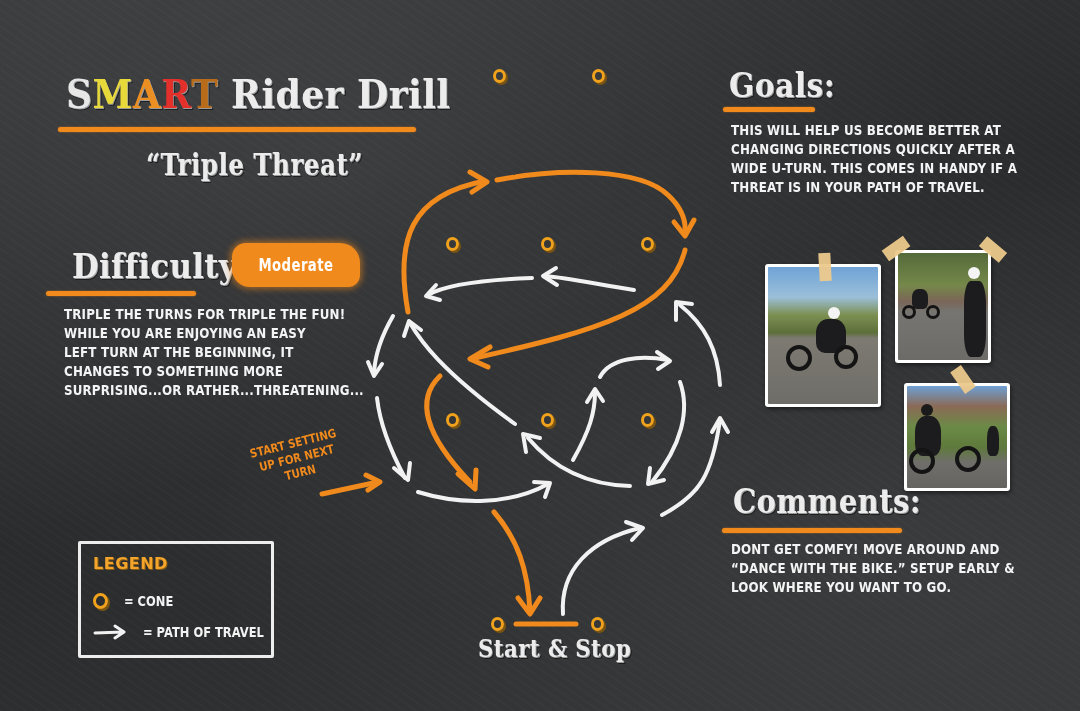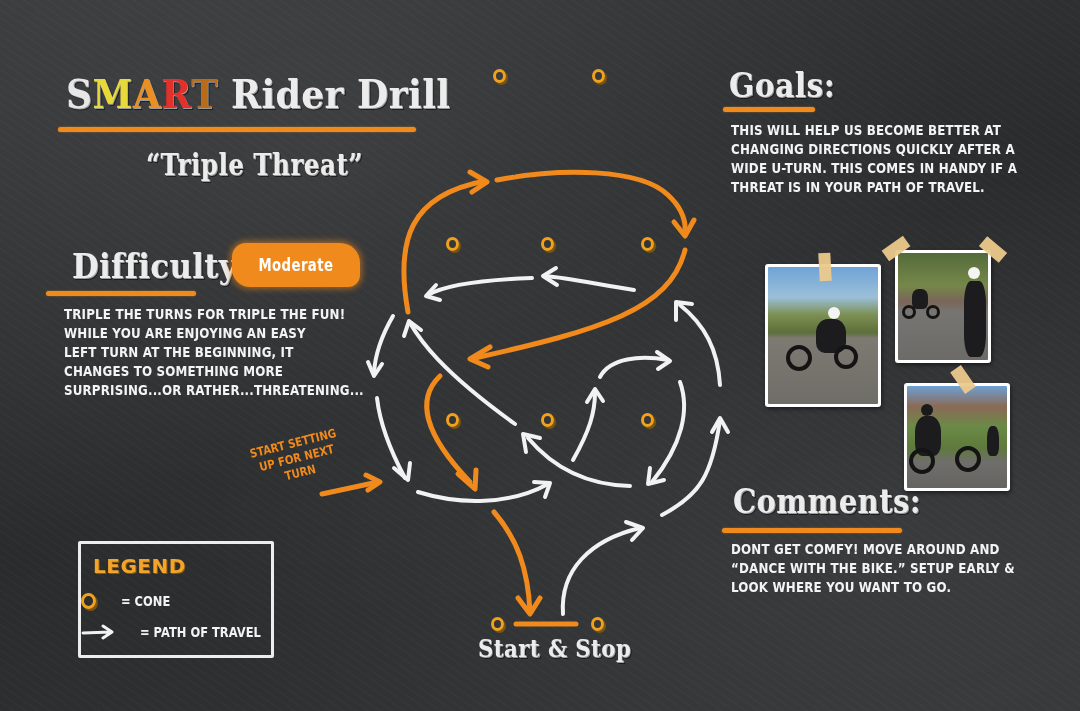--- a/index.html
+++ b/index.html
@@ -76,24 +76,24 @@
   #comments-line { left: 722px; top: 528px; width: 180px; }
   #comments-text { left: 731px; top: 540px; width: 380px; }
 
   
   #legend {
     left: 78px; top: 541px; width: 196px; height: 117px;
     border: 3px solid #ededed; border-radius: 2px;
   }
   #legend-title {
     position: absolute; left: 12px; top: 10px;
-    font-family: "DejaVu Sans", sans-serif; font-weight: bold; font-size: 20px;
+    font-family: "DejaVu Sans", sans-serif; font-weight: bold; font-size: 16px;
     color: #f3a42a; text-shadow: 1px 1px 0 #8a5a12; letter-spacing: 0.5px;
   }
-  .legend-row { position: absolute; left: 0; display: flex; align-items: center; gap: 25px; }
+  .legend-row { position: absolute; left: 12px; display: flex; align-items: center; gap: 16px; }
   .legend-row .lbl {
     font-family: "DejaVu Sans", sans-serif; font-weight: bold; font-size: 14px;
     color: #f3f3f3; transform: scaleX(0.82); transform-origin: left center; white-space: nowrap;
   }
   #legend-row-cone { top: 49px; }
   #legend-row-path { top: 80px; }
 
   
   .cone {
     position: absolute; width: 13px; height: 14px; border-radius: 50%;

